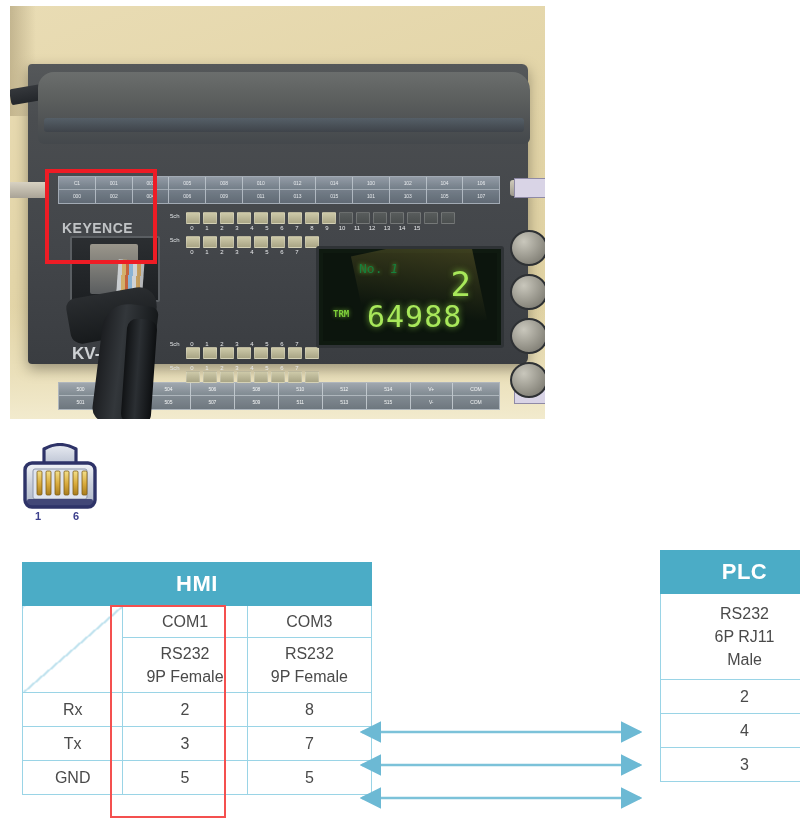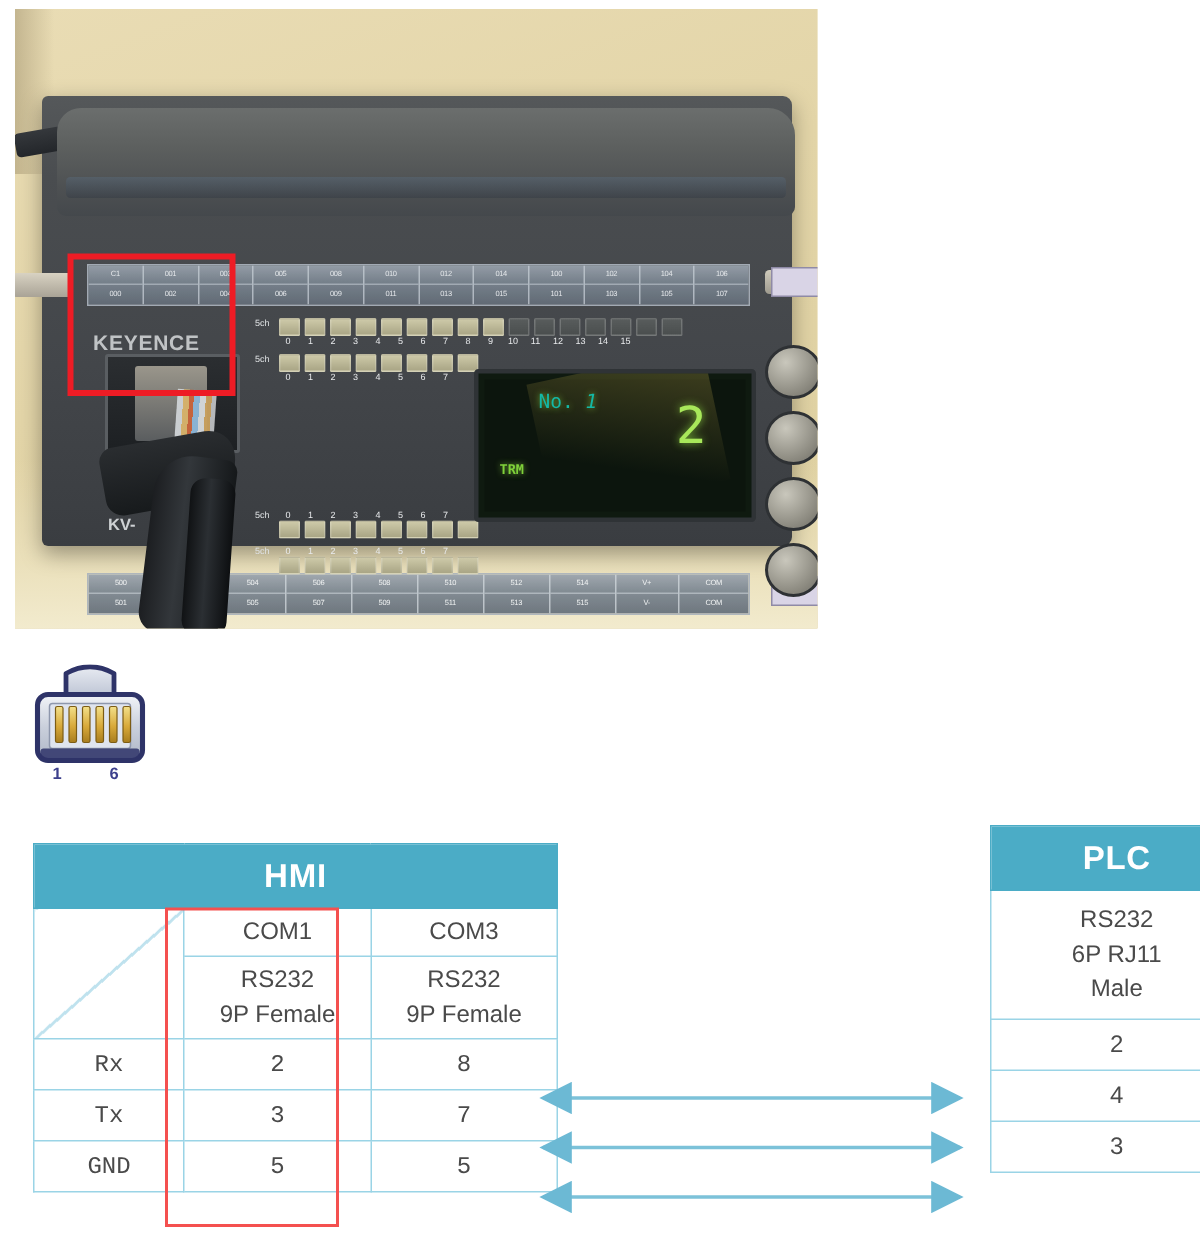--- a/index.html
+++ b/index.html
@@ -159,21 +159,21 @@
     left: 34px; top: 156px;
     font-size: 14px;
     font-weight: bold;
     color: #d6d9db;
     letter-spacing: .5px;
     opacity: .85;
   }
   .model {
     position: absolute;
     left: 44px; top: 280px;
-    font-size: 11px;
+    font-size: 17px;
     font-weight: bold;
     color: #dfe2e4;
     opacity: .9;
   }
 
   
   .port {
     position:absolute;
     left: 42px; top: 172px;
     width: 86px; height: 62px;
@@ -236,21 +236,21 @@
     overflow: hidden;
   }
   .lcd-inner { position:absolute; inset:4px; background:#0c150d; }
   .lcd-glare {
     position:absolute; left:36px; top:-10px; width:120px; height:90px;
     background: linear-gradient(200deg, rgba(180,160,70,.35), rgba(180,160,70,0) 70%);
     transform: rotate(-12deg);
   }
   .lcd-no {
     position:absolute; left:36px; top:8px;
-    color:#14b8a6; font-size:13px; font-family:"DejaVu Sans Mono", monospace;
+    color:#15803d; font-size:13px; font-family:"DejaVu Sans Mono", monospace;
     text-shadow: 0 0 4px rgba(150,230,70,.7);
   }
   .lcd-no b { font-style: italic; font-weight: normal; }
   .lcd-big {
     position:absolute; right:26px; top:14px;
     color:#a8e85a; font-size:34px; line-height:34px;
     font-family:"DejaVu Sans Mono", monospace;
     text-shadow: 0 0 6px rgba(150,230,70,.8);
   }
   .lcd-trm {
@@ -319,21 +319,21 @@
     border: 1px solid #4bacc6;
     letter-spacing: .5px;
   }
 
   
   #hmi-table { left: 10px; top: 562px; width: 350px; }
   #hmi-table .col-sig { width: 100px; }
   #hmi-table .col-com { width: 124px; }
   #hmi-table .r-name { height: 31px; text-align: center; }
   #hmi-table .r-type { height: 54px; line-height: 23px; }
-  #hmi-table .r-pin  { height: 33px; font-family: Liberation Mono, monospace; }
+  #hmi-table .r-pin  { height: 33px; }
 
   .diag-cell {
     position: relative;
     background:
       linear-gradient(to bottom right,
         rgba(255,255,255,0) 0%, rgba(255,255,255,0) calc(50% - 1px),
         #bfe2ee calc(50% - 1px), #bfe2ee calc(50% + 1px),
         rgba(255,255,255,0) calc(50% + 1px), rgba(255,255,255,0) 100%) !important;
   }
 
@@ -589,20 +589,21 @@
 
     <div class="lcd">
       <div class="lcd-inner">
         <div class="lcd-glare"></div>
         <div class="lcd-no">
           <span>No.</span>
           <b>1</b>
         </div>
         <div class="lcd-big">2</div>
         <div class="lcd-trm">TRM</div>
+        <div class="lcd-val">64988</div>
       </div>
     </div>
 
     <div class="btn-col">
       <div class="rbtn"></div>
       <div class="rbtn"></div>
       <div class="rbtn"></div>
       <div class="rbtn"></div>
 
     </div>

